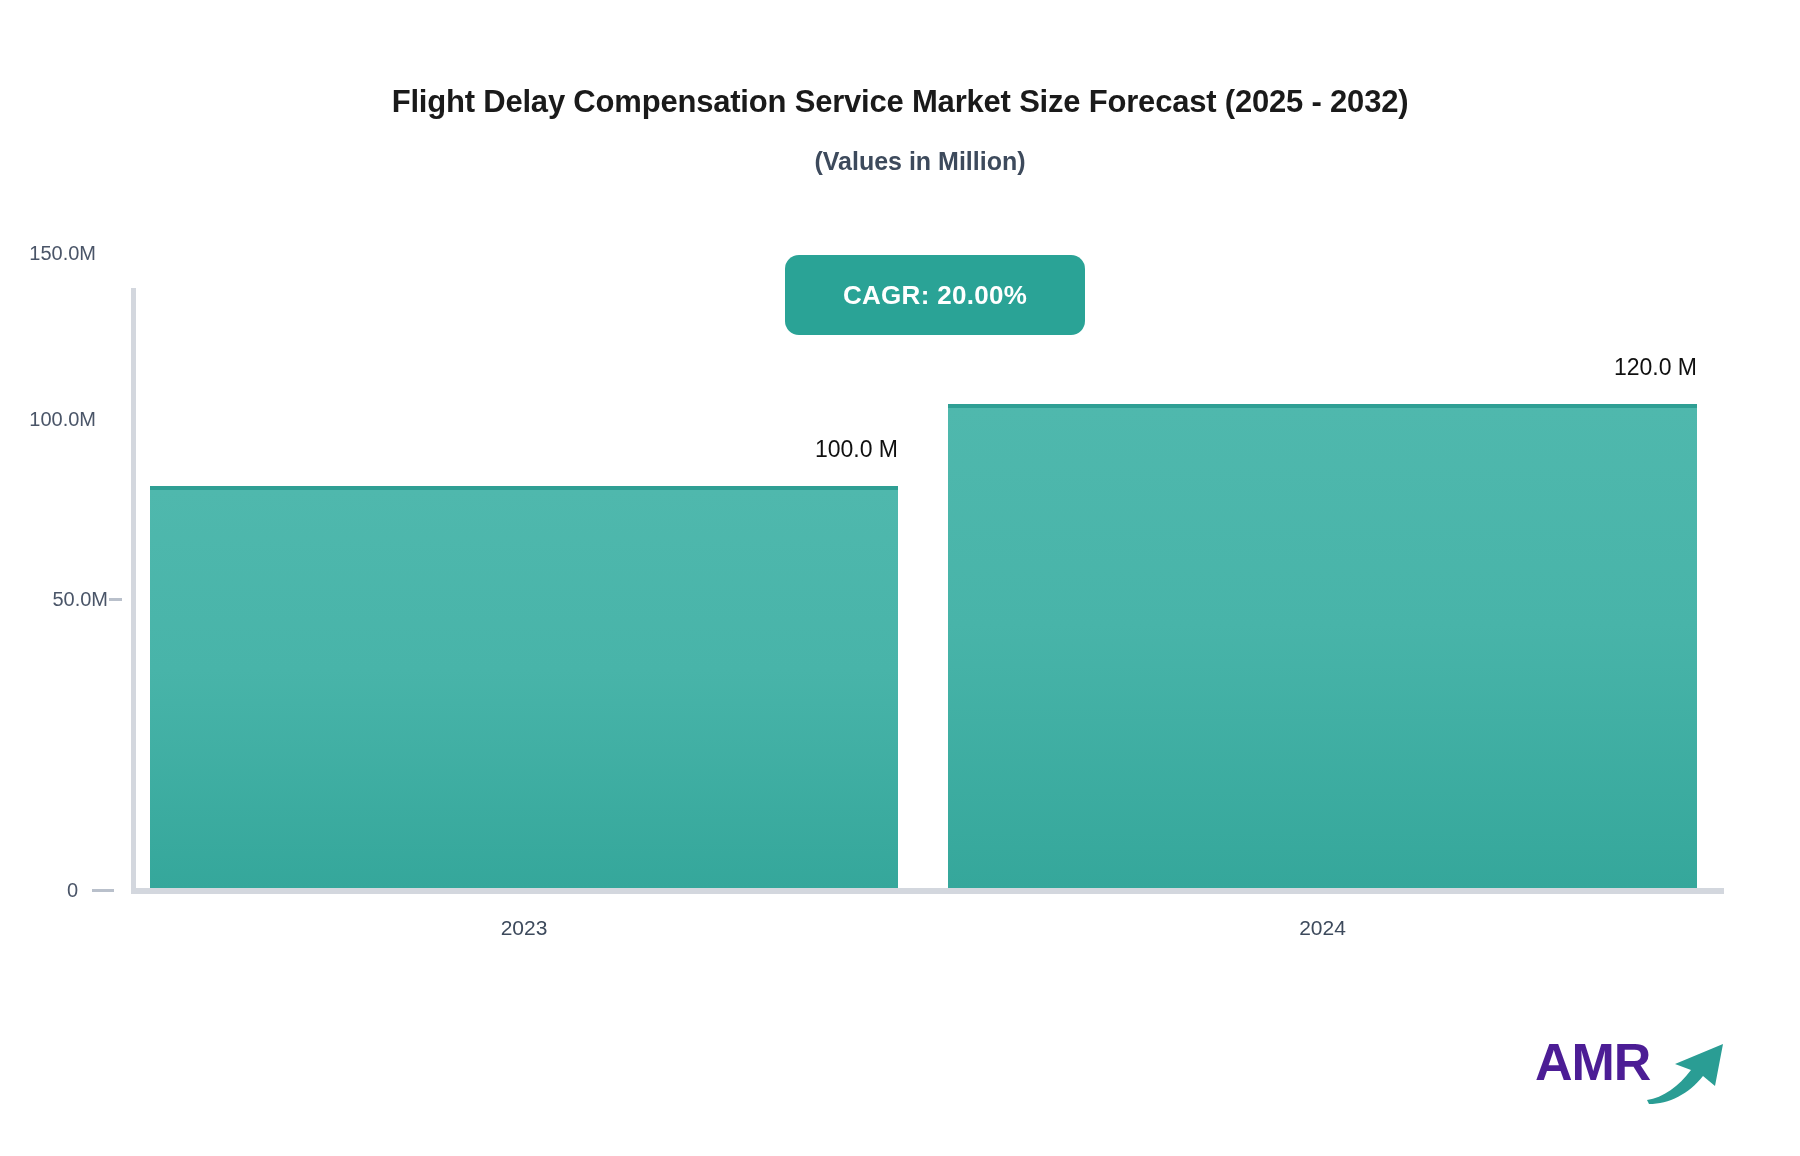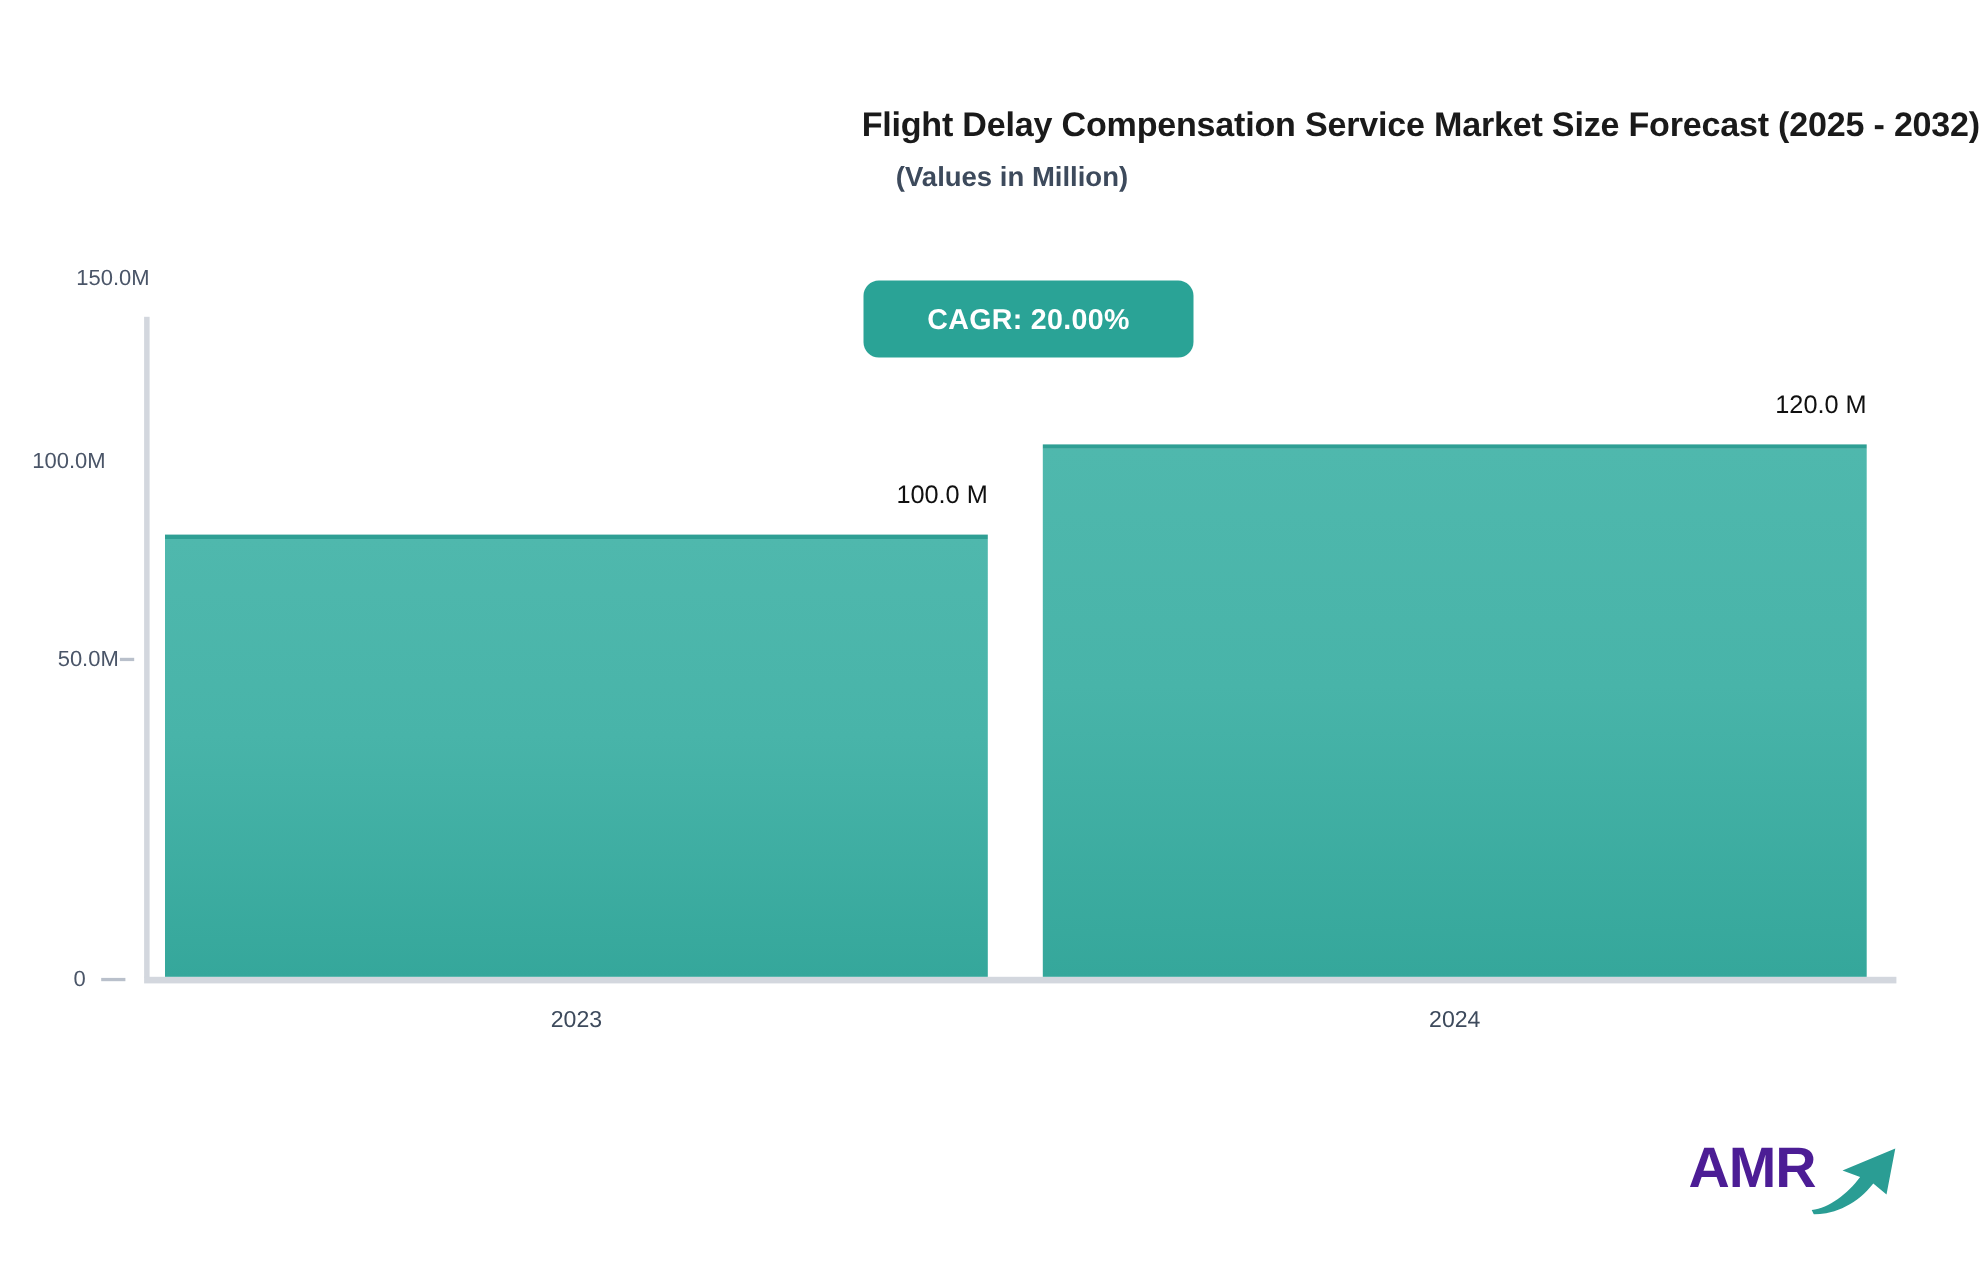--- a/index.html
+++ b/index.html
@@ -18,23 +18,23 @@
     position: relative;
     width: 1800px;
     height: 1156px;
     background: #ffffff;
   }
 
   
   #chart-title {
     position: absolute;
     left: 0;
-    top: 96px;
-    width: 1800px;
-    text-align: right;
+    top: 84px;
+    width: 1800px;
+    text-align: center;
     font-size: 31px;
     font-weight: bold;
     color: #1a1a1a;
     letter-spacing: -0.2px;
     white-space: nowrap;
   }
 
   #chart-subtitle {
     position: absolute;
     left: 0;
@@ -46,21 +46,21 @@
     color: #3d4a5c;
     padding-left: 20px;
   }
 
   
   #cagr-badge {
     position: absolute;
     left: 785px;
     top: 255px;
     width: 300px;
-    height: 70px;
+    height: 80px;
     border-radius: 14px;
     background: #2aa396;
     display: flex;
     align-items: center;
     justify-content: center;
   }
   #cagr-badge .badge-text {
     color: #ffffff;
     font-size: 26px;
     font-weight: bold;
@@ -165,21 +165,21 @@
 
   <div id="cagr-badge">
     <span class="badge-text">CAGR: 20.00%</span>
   </div>
 
   <div id="plot-area">
 
     <div class="y-axis-line"></div>
     <div class="x-axis-line"></div>
 
-    <div class="y-tick-label" style="left:16px; top:242px; width:96px;padding-left:24px;">150.0M</div>
+    <div class="y-tick-label" style="left:0px; top:242px; width:96px;">150.0M</div>
 
     <div class="y-tick-label" style="left:0px; top:408px; width:96px;">100.0M</div>
 
     <div class="y-tick-label" style="left:0px; top:588px; width:96px;padding-left:12px;">50.0M</div>
     <div class="y-tick-dash" style="left:109px; top:598px; width:13px;"></div>
 
     <div class="y-tick-label" style="left:0px; top:760px; width:78px; top:760px;"></div>
     <div class="y-tick-label" style="left:0px; top:879px; width:78px;">0</div>
     <div class="y-tick-dash" style="left:92px; top:889px; width:22px;"></div>
 

